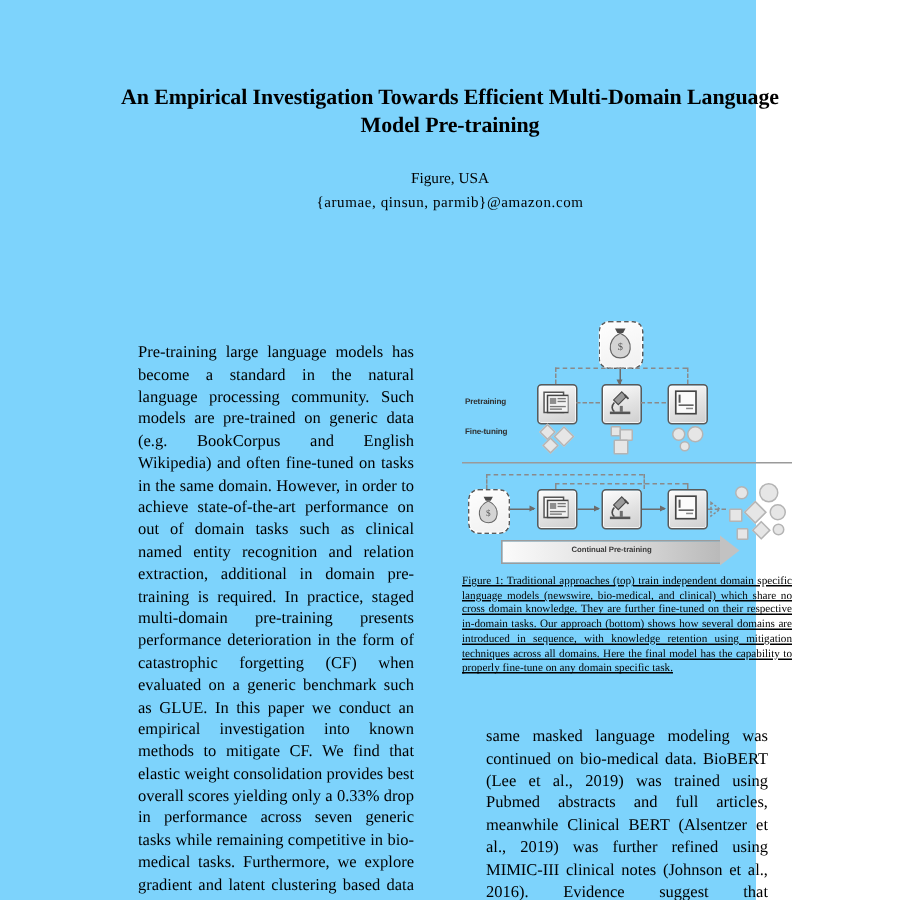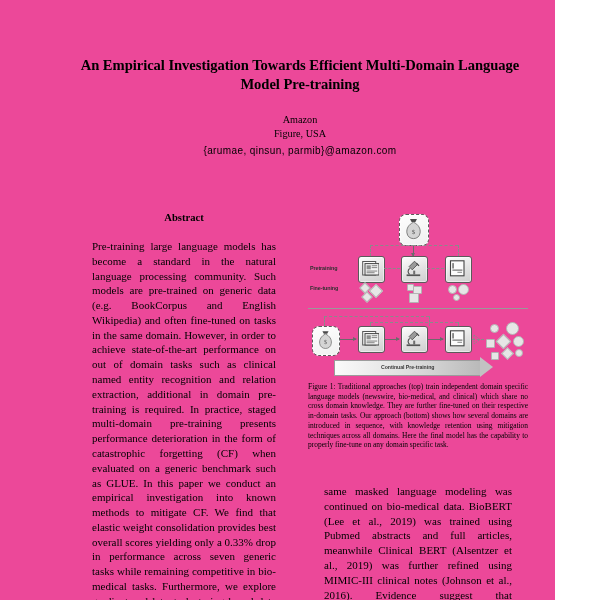--- a/index.html
+++ b/index.html
@@ -12,23 +12,23 @@
     height: 600px;
     font-family: "Liberation Serif", serif;
     color: #000000;
     overflow: hidden;
     position: relative;
   }
 
   .page {
     position: absolute;
     left: 0; top: 0;
-    width: 555px;
+    width: 504px;
     height: 600px;
-    background: #ec4899;
+    background: #7dd3fc;
   }
 
   
   .title-block {
     position: absolute;
     left: 72px;
     top: 56px;
     width: 456px;
     text-align: center;
   }
@@ -49,21 +49,21 @@
   .authors {
     font-size: 10.8px;
     font-weight: bold;
     line-height: 1.42;
   }
   .affiliation {
     font-size: 10.2px;
     line-height: 1.42;
   }
   .email {
-    font-family: Liberation Sans, sans-serif;
+    font-family: Liberation Serif, serif;
     font-size: 10px;
     line-height: 1.5;
     letter-spacing: 0.4px;
     margin-top: 1px;
   }
 
   
   .col-left {
     position: absolute;
     left: 76px;
@@ -100,20 +100,21 @@
     display: flex;
     gap: 9px;
   }
   .sec-head .num { }
 
   p.caption {
     font-size: 7.45px;
     line-height: 1.305;
     text-align: justify;
     margin: 0;
+    text-decoration: underline;
   }
 
   
   .figure {
     position: relative;
     width: 220px;
     height: 162px;
     margin: 0 0 8px 0;
   }
   .fig-inner {
@@ -232,27 +233,25 @@
 </head>
 <body>
 
 <div class="page">
 
   <div class="title-block">
     <h1 class="paper-title">An Empirical Investigation Towards Efficient Multi-Domain Language Model Pre-training</h1>
   </div>
 
   <div class="author-block">
-    <div class="affiliation">Amazon</div>
     <div class="affiliation">Figure, USA</div>
     <div class="email">{arumae, qinsun, parmib}@amazon.com</div>
   </div>
 
   <div class="col-left">
-    <div class="section-center">Abstract</div>
     <p class="body">Pre-training large language models has become a standard in the natural language processing community. Such models are pre-trained on generic data (e.g. BookCorpus and English Wikipedia) and often fine-tuned on tasks in the same domain. However, in order to achieve state-of-the-art performance on out of domain tasks such as clinical named entity recognition and relation extraction, additional in domain pre-training is required. In practice, staged multi-domain pre-training presents performance deterioration in the form of catastrophic forgetting (CF) when evaluated on a generic benchmark such as GLUE. In this paper we conduct an empirical investigation into known methods to mitigate CF. We find that elastic weight consolidation provides best overall scores yielding only a 0.33% drop in performance across seven generic tasks while remaining competitive in bio-medical tasks. Furthermore, we explore gradient and latent clustering based data selection techniques to improve coverage when using elastic weight consolidation and experience replay methods.</p>
 
     <div class="sec-head">
       <span class="num">1</span>
       <span>Investigation</span>
     </div>
   </div>
 
   <div class="col-right">
 

